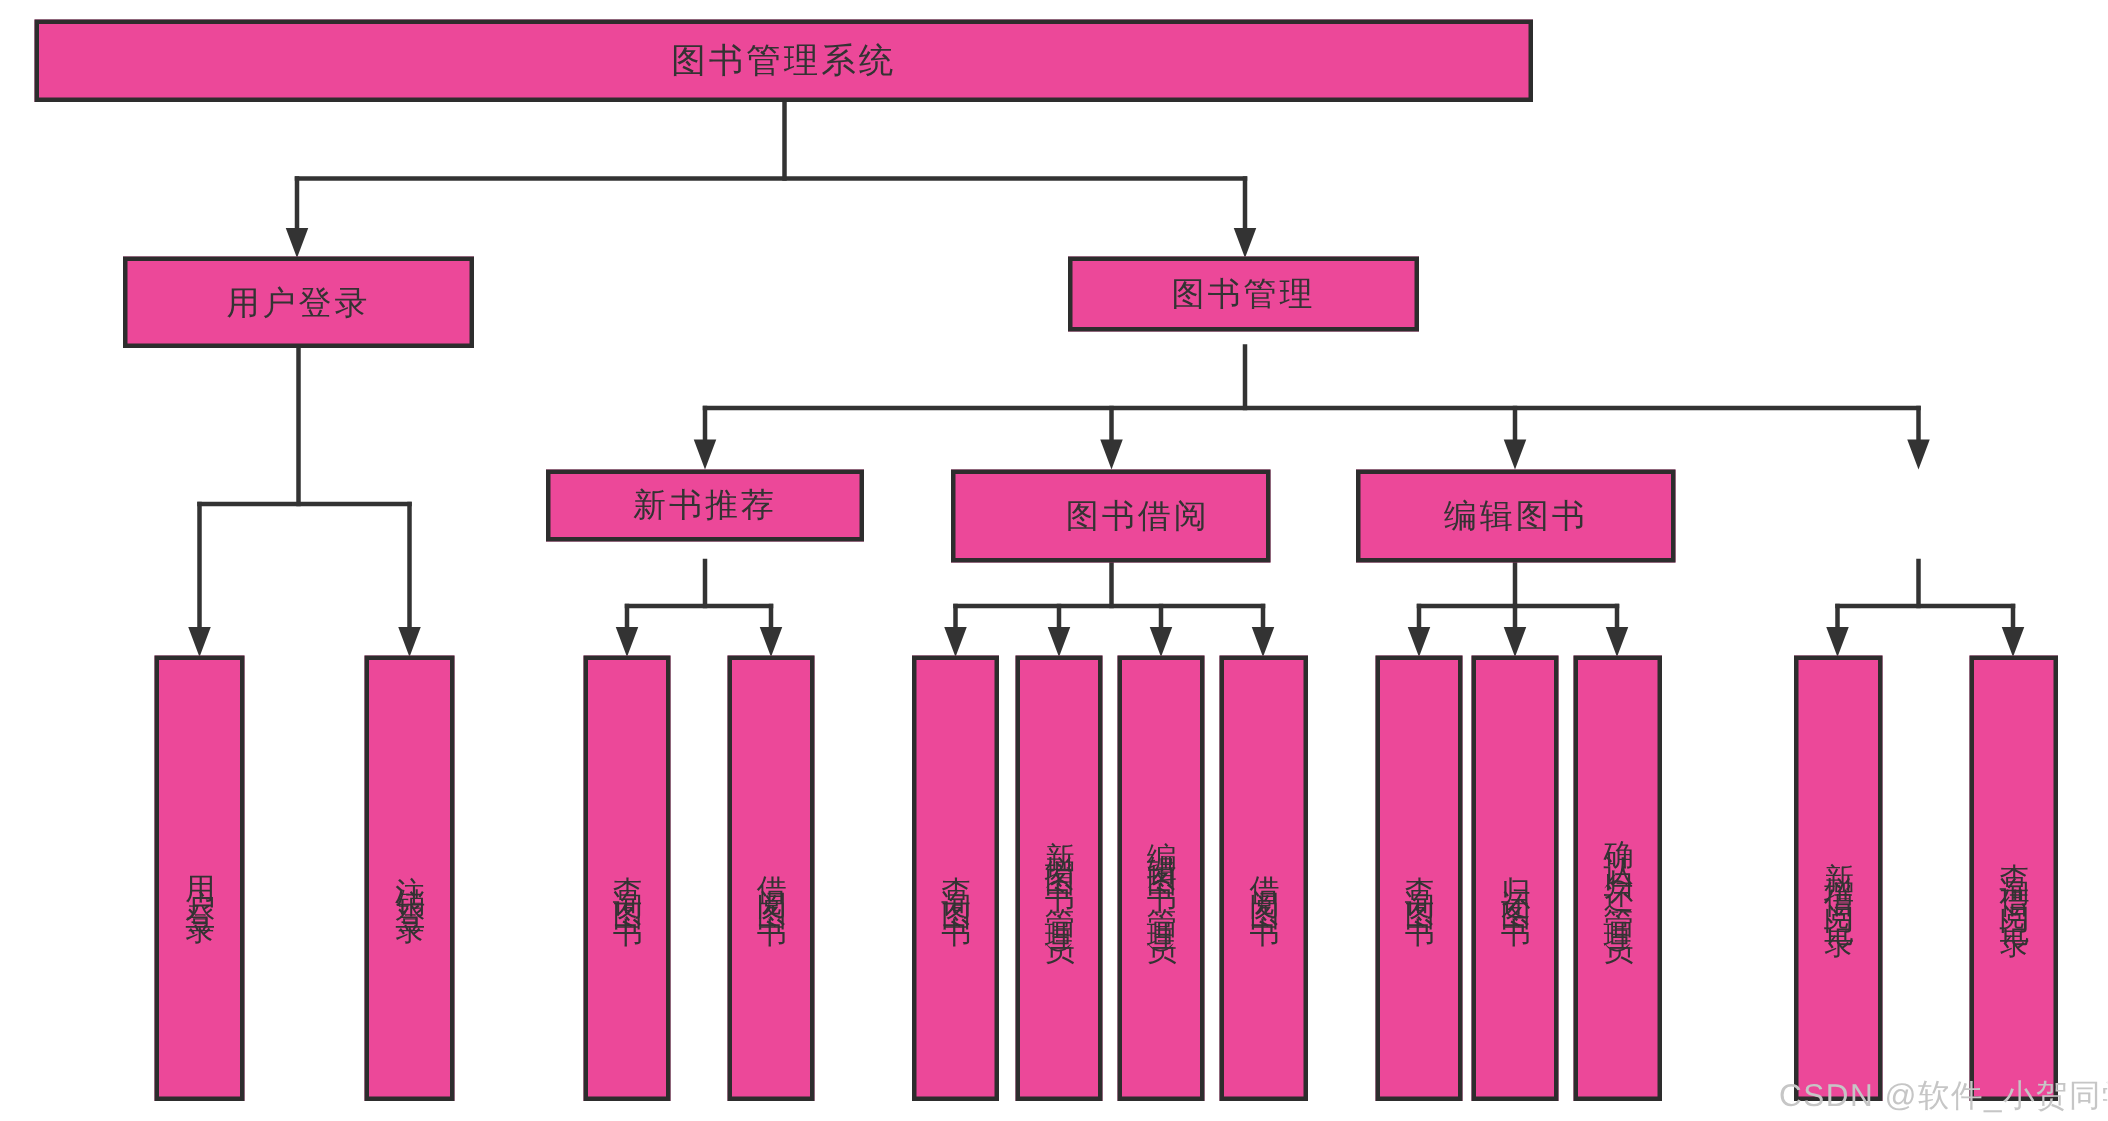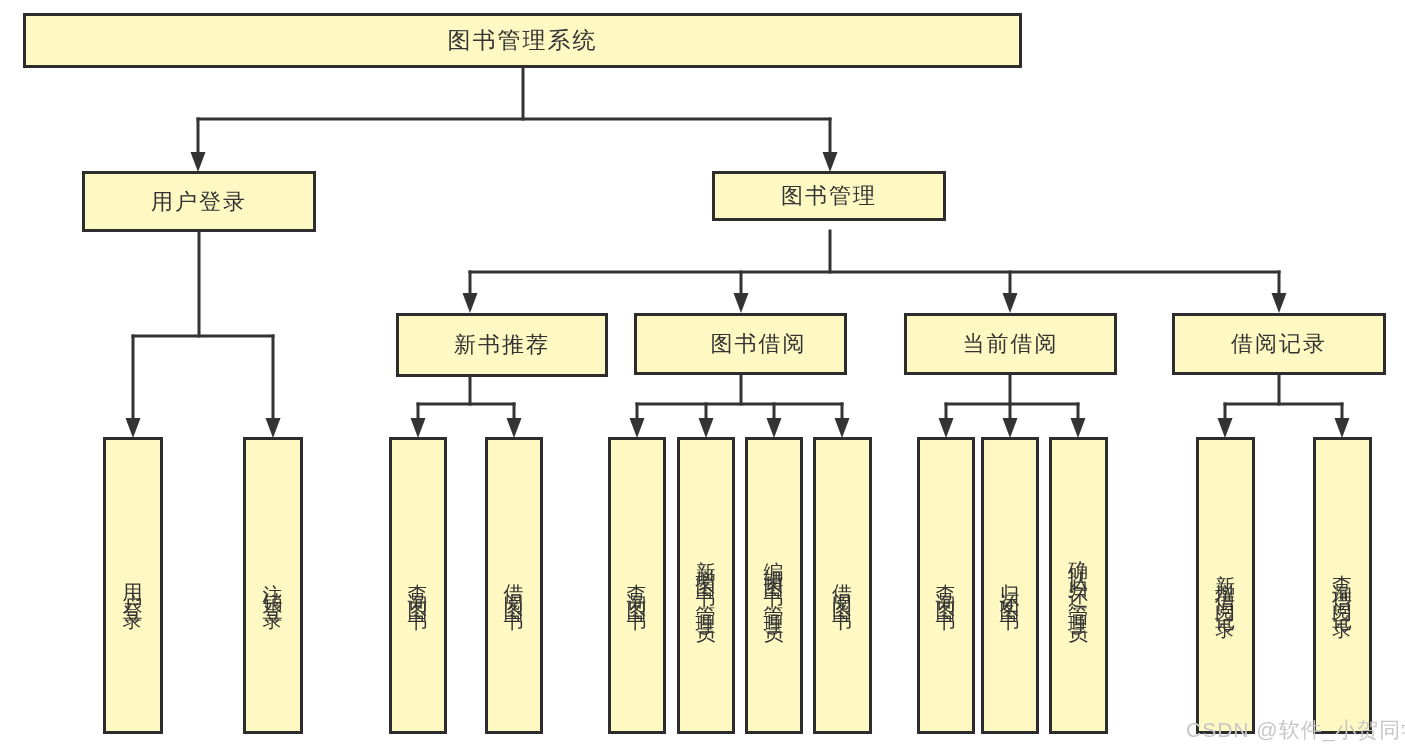--- a/index.html
+++ b/index.html
@@ -13,21 +13,21 @@
   }
   #connectors {
     position: absolute;
     left: 0; top: 0;
     width: 1405px; height: 747px;
     z-index: 1;
   }
   .node {
     position: absolute;
     box-sizing: border-box;
-    background: #fef9c3;
+    background: #ec4899;
     border: 3px solid #2d2d2d;
     color: #333333;
     display: flex;
     align-items: center;
     justify-content: center;
     z-index: 2;
     white-space: nowrap;
   }
   .h-node { font-size: 22px; letter-spacing: 2px; }
   .root-node { font-size: 23px; }
@@ -126,24 +126,23 @@
       <polygon points="1217.5,418 1232.5,418 1225,438"></polygon>
       <polygon points="1334.5,418 1349.5,418 1342,438"></polygon>
     </g>
   </svg>
 
   <div class="node h-node root-node" style="left:23px; top:13px; width:999px; height:55px;">图书管理系统</div>
 
   <div class="node h-node" style="left:82px; top:171px; width:234px; height:61px;">用户登录</div>
   <div class="node h-node" style="left:712px; top:171px; width:234px; height:50px;">图书管理</div>
 
-  <div class="node h-node" style="left:364px; top:313px; width:212px; height:64px;margin-left:32px;">新书推荐</div>
+  <div class="node h-node" style="left:364px; top:313px; width:212px; height:48px;">新书推荐</div>
   <div class="node h-node" style="left:634px; top:313px; width:213px; height:62px;padding-left:36px;">图书借阅</div>
-  <div class="node h-node" style="left:904px; top:313px; width:213px; height:62px;">当前借阅</div>
-  <div class="node h-node" style="left:1172px; top:313px; width:214px; height:62px;">借阅记录</div>
+  <div class="node h-node" style="left:904px; top:313px; width:213px; height:62px;">编辑图书</div>
 
   <div class="node v-node" style="left:103px; top:437px; width:60px; height:297px;">用户登录</div>
   <div class="node v-node" style="left:243px; top:437px; width:60px; height:297px;">注销登录</div>
 
   <div class="node v-node" style="left:389px; top:437px; width:58px; height:297px;">查询图书</div>
   <div class="node v-node" style="left:485px; top:437px; width:58px; height:297px;">借阅图书</div>
 
   <div class="node v-node" style="left:608px; top:437px; width:58px; height:297px;">查询图书</div>
   <div class="node v-node" style="left:677px; top:437px; width:58px; height:297px;">新增图书（管理员）</div>
   <div class="node v-node" style="left:745px; top:437px; width:58px; height:297px;">编辑图书（管理员）</div>

